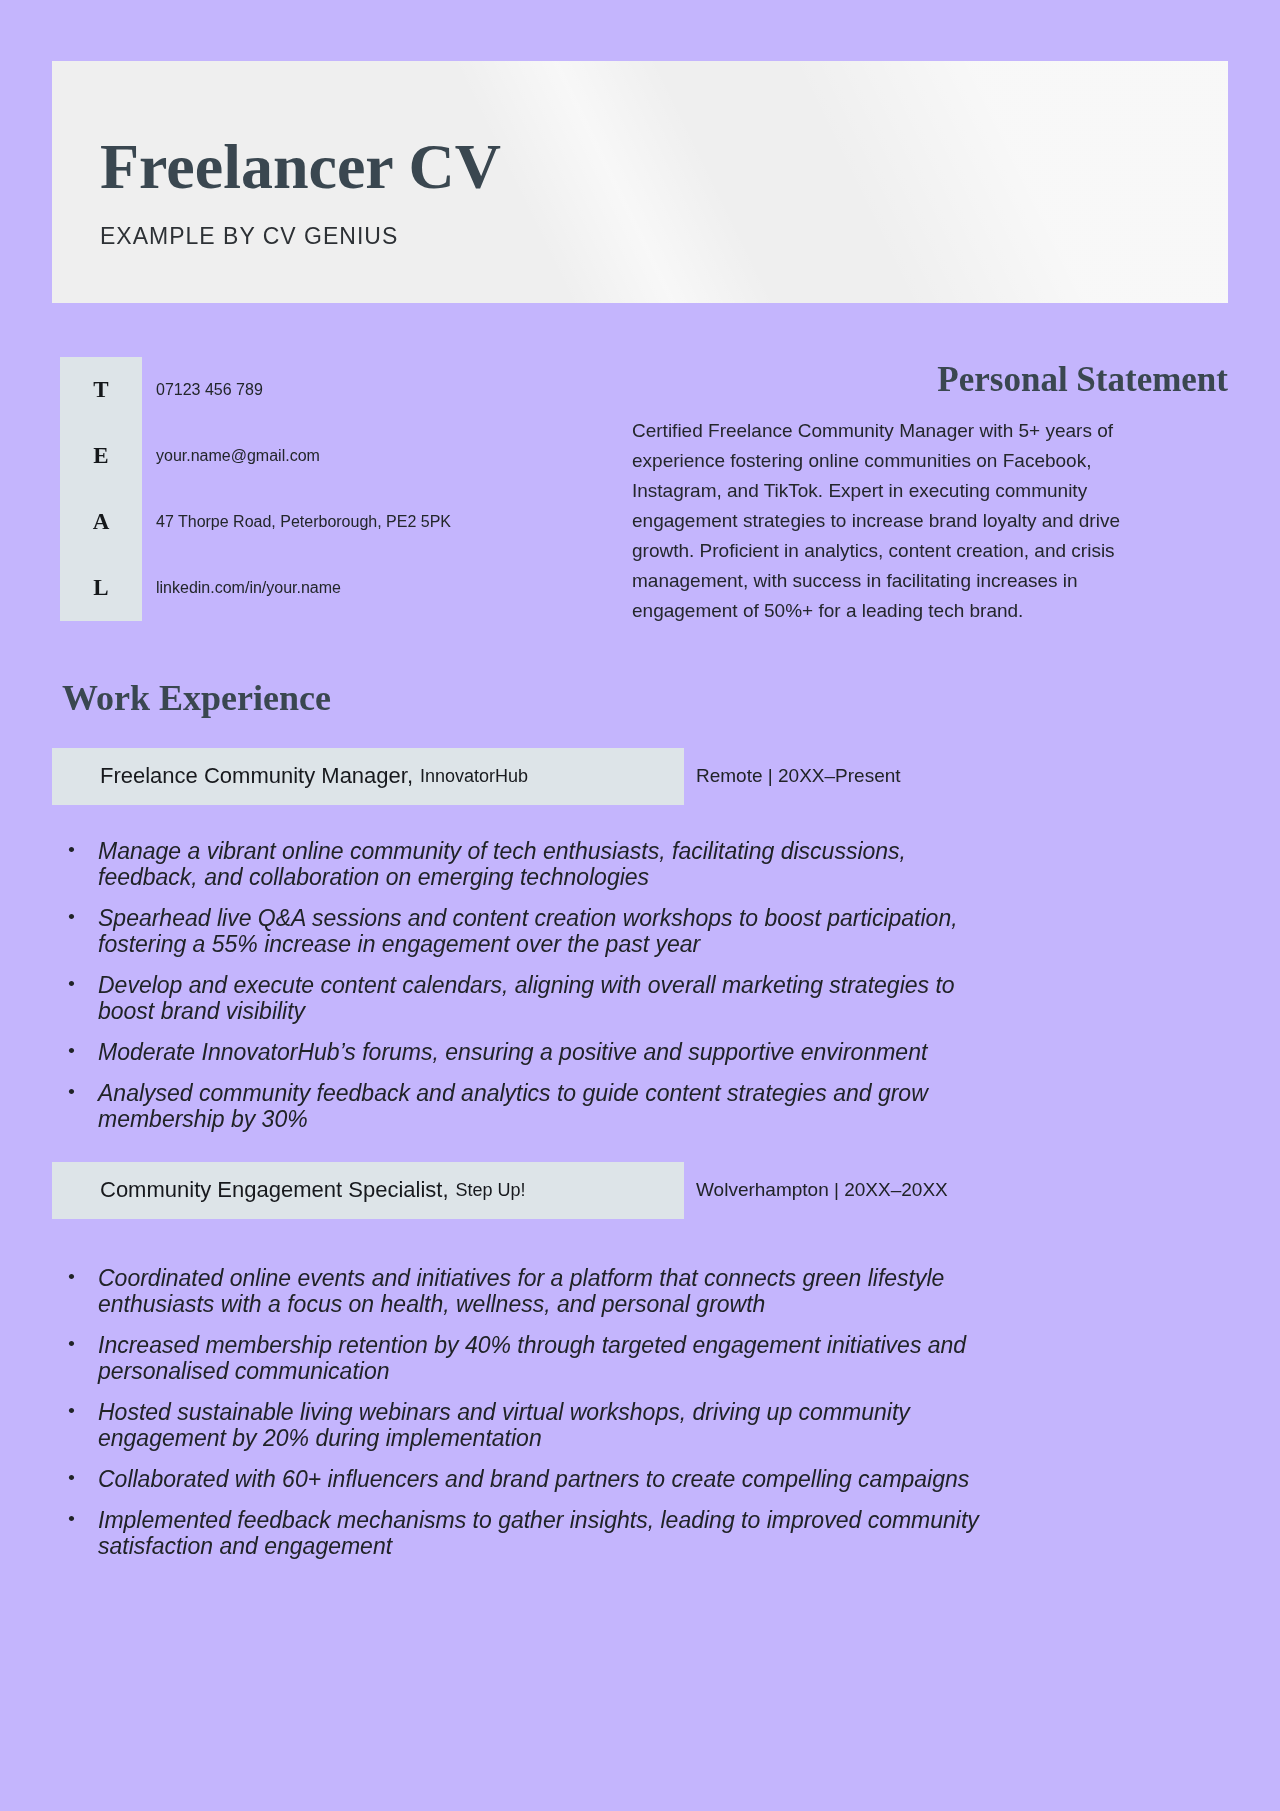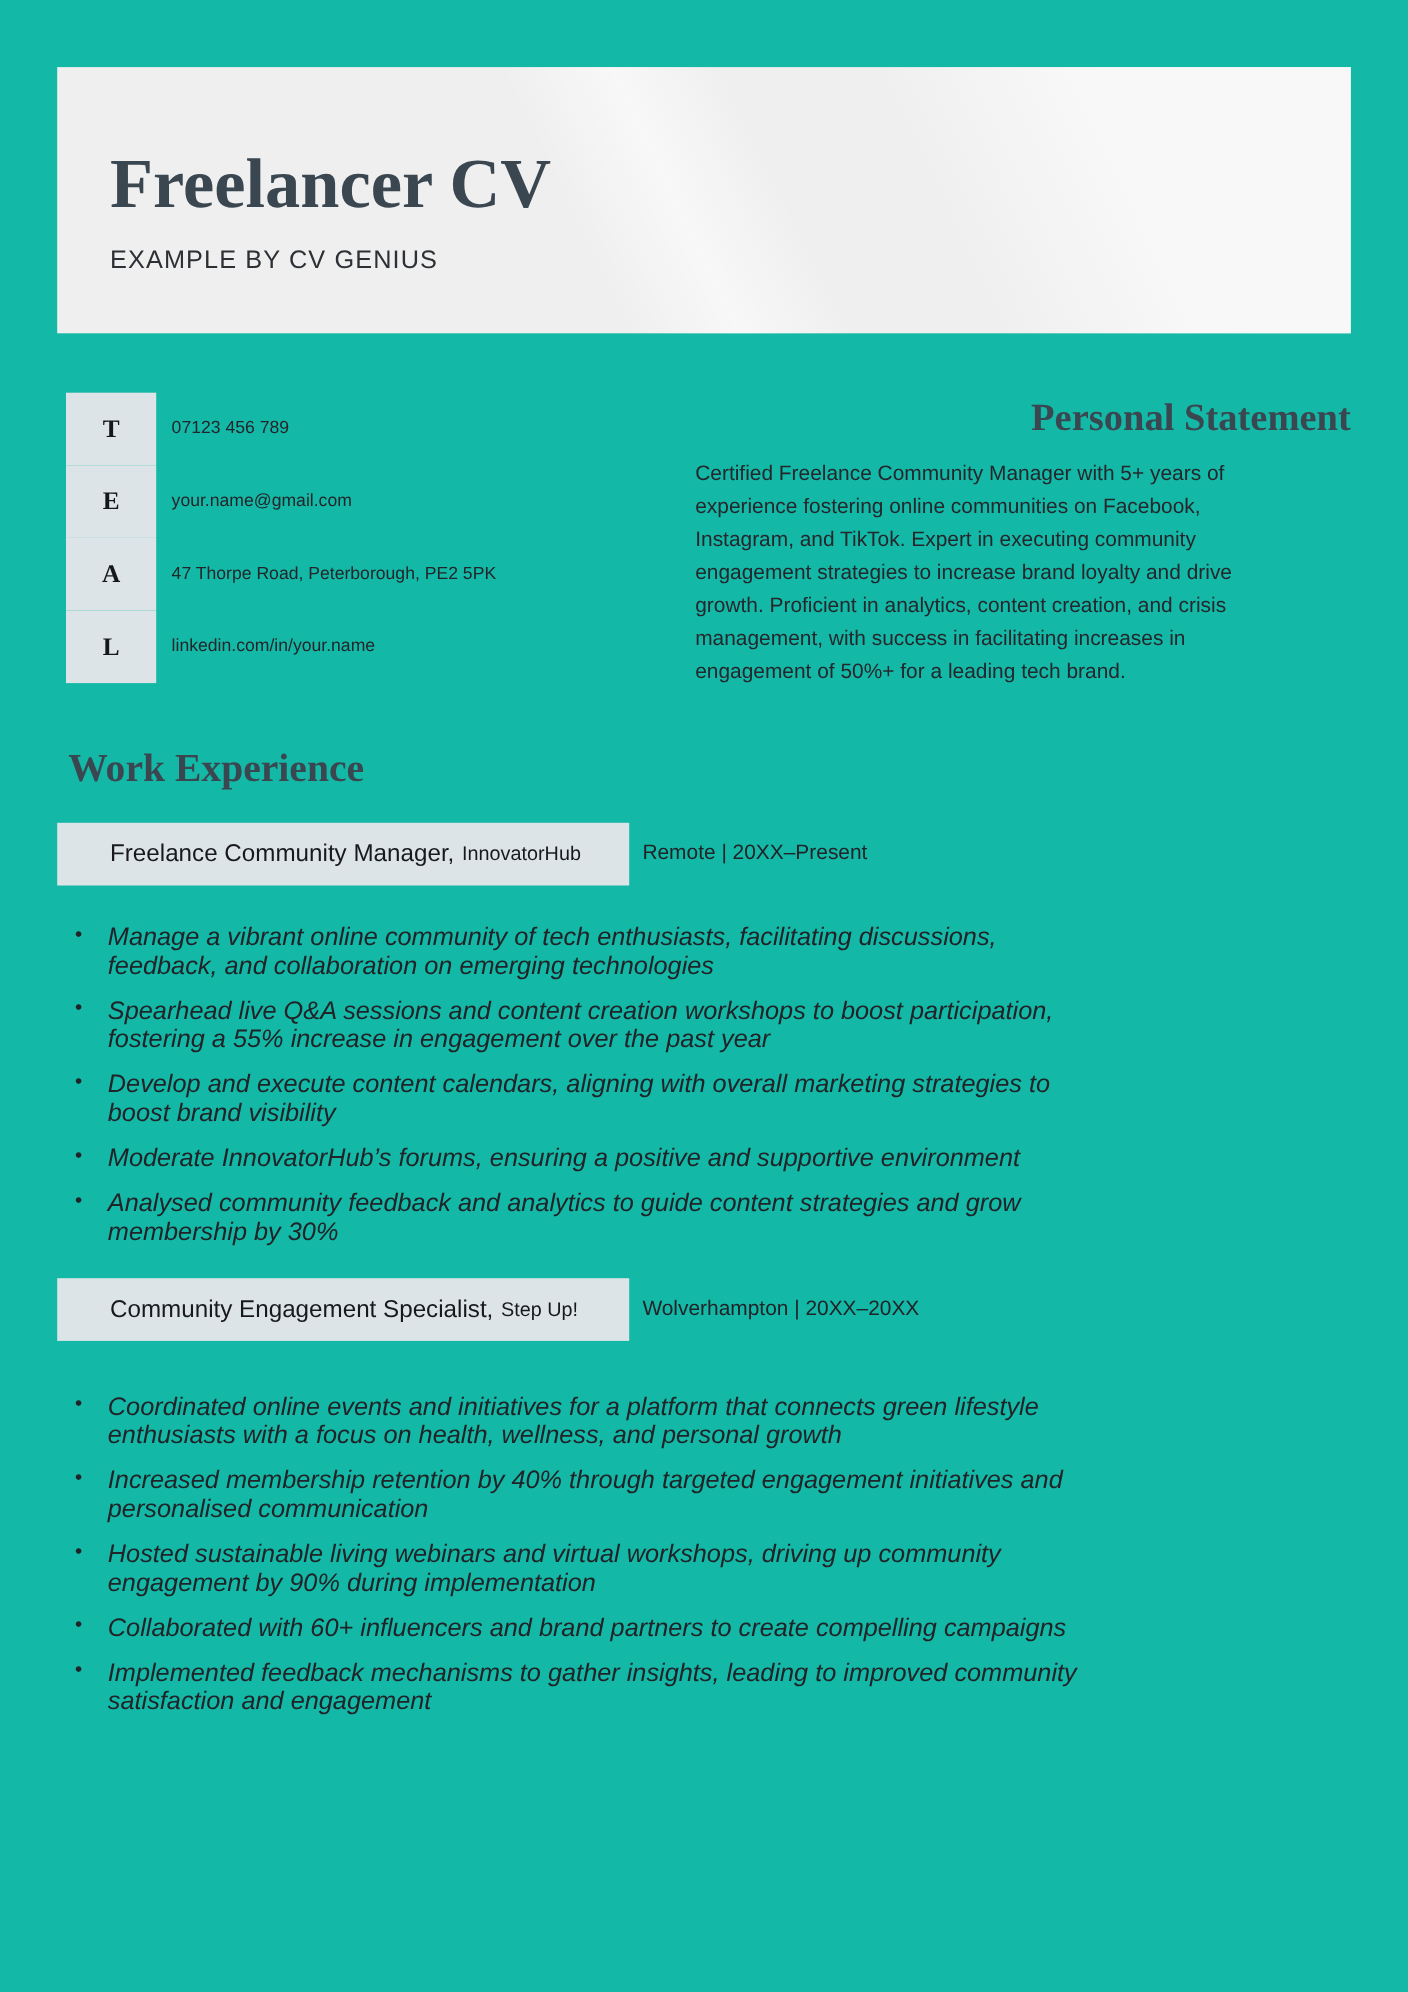--- a/index.html
+++ b/index.html
@@ -1,19 +1,19 @@
 <!DOCTYPE html>
 <html><head>
 <meta charset="utf-8">
 <style>
   html,body{margin:0;padding:0;background:#ffffff;}
   .page{
     position:relative;
     width:1280px;height:1811px;
-    background:#14b8a6;
+    background:#c4b5fd;
     font-family:"Liberation Sans",sans-serif;
     color:#24272c;
     overflow:hidden;
   }
   
   .masthead{
     margin:61px 52px 0 52px;
     height:242px;
     box-sizing:border-box;
     padding:74px 48px 0 48px;
@@ -73,21 +73,21 @@
     margin:52px 0 0 62px;
     font-family:"Liberation Serif",serif;
     font-weight:bold;font-size:36px;line-height:40px;
     color:#3a4750;
   }
   .job-header-row{
     margin:30px 52px 0 52px;
     display:flex;align-items:center;
   }
   .job-titlebar{
-    width:520px;height:57px;
+    width:632px;height:57px;
     box-sizing:border-box;
     background:#dde4e8;
     display:flex;align-items:center;
     padding-left:48px;
   }
   .job-title{font-size:22px;color:#17191d;}
   .job-company{font-size:18px;color:#17191d;margin-left:7px;}
   .job-meta{margin-left:12px;font-size:19px;color:#202327;white-space:nowrap;}
   .bullets{
     margin:33px 52px 0 52px;
@@ -173,19 +173,19 @@
     <div class="job-header-row">
       <div class="job-titlebar">
         <span class="job-title">Community Engagement Specialist,</span>
         <span class="job-company">Step Up!</span>
       </div>
       <div class="job-meta">Wolverhampton | 20XX–20XX</div>
     </div>
     <ul class="bullets second">
       <li>Coordinated online events and initiatives for a platform that connects green lifestyle enthusiasts with a focus on health, wellness, and personal growth</li>
       <li>Increased membership retention by 40% through targeted engagement initiatives and personalised communication</li>
-      <li>Hosted sustainable living webinars and virtual workshops, driving up community engagement by 90% during implementation</li>
+      <li>Hosted sustainable living webinars and virtual workshops, driving up community engagement by 20% during implementation</li>
       <li>Collaborated with 60+ influencers and brand partners to create compelling campaigns</li>
       <li>Implemented feedback mechanisms to gather insights, leading to improved community satisfaction and engagement</li>
     </ul>
   </section>
 
 </div>
 
 </body></html>

